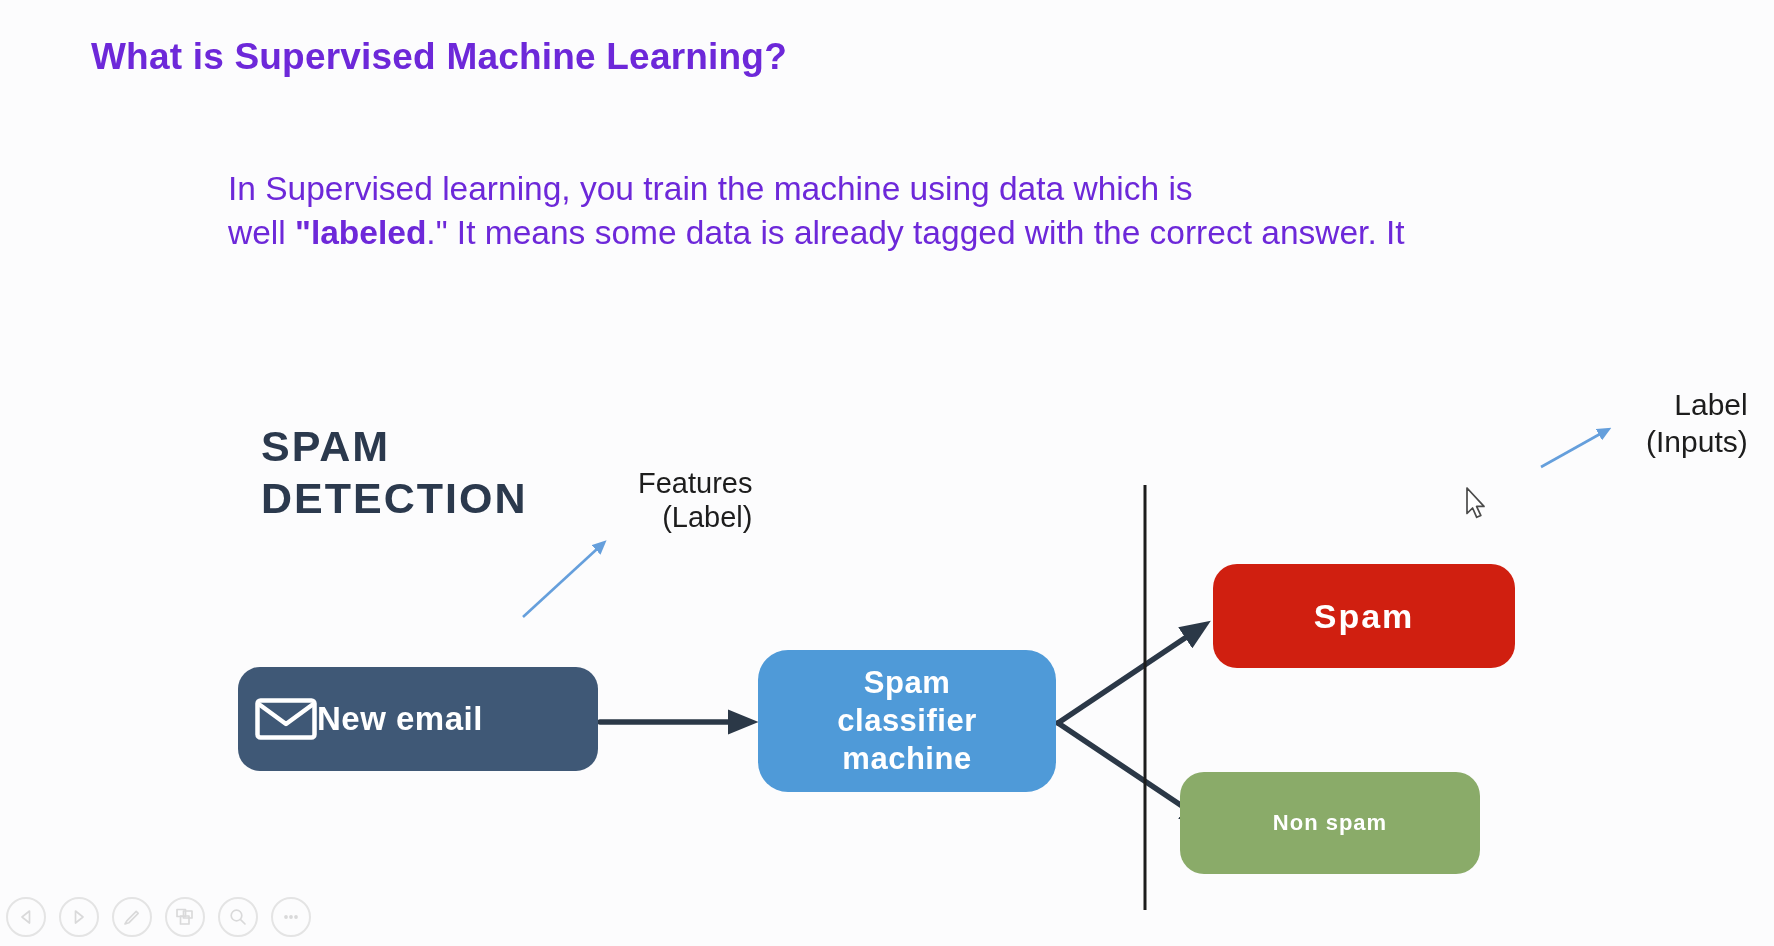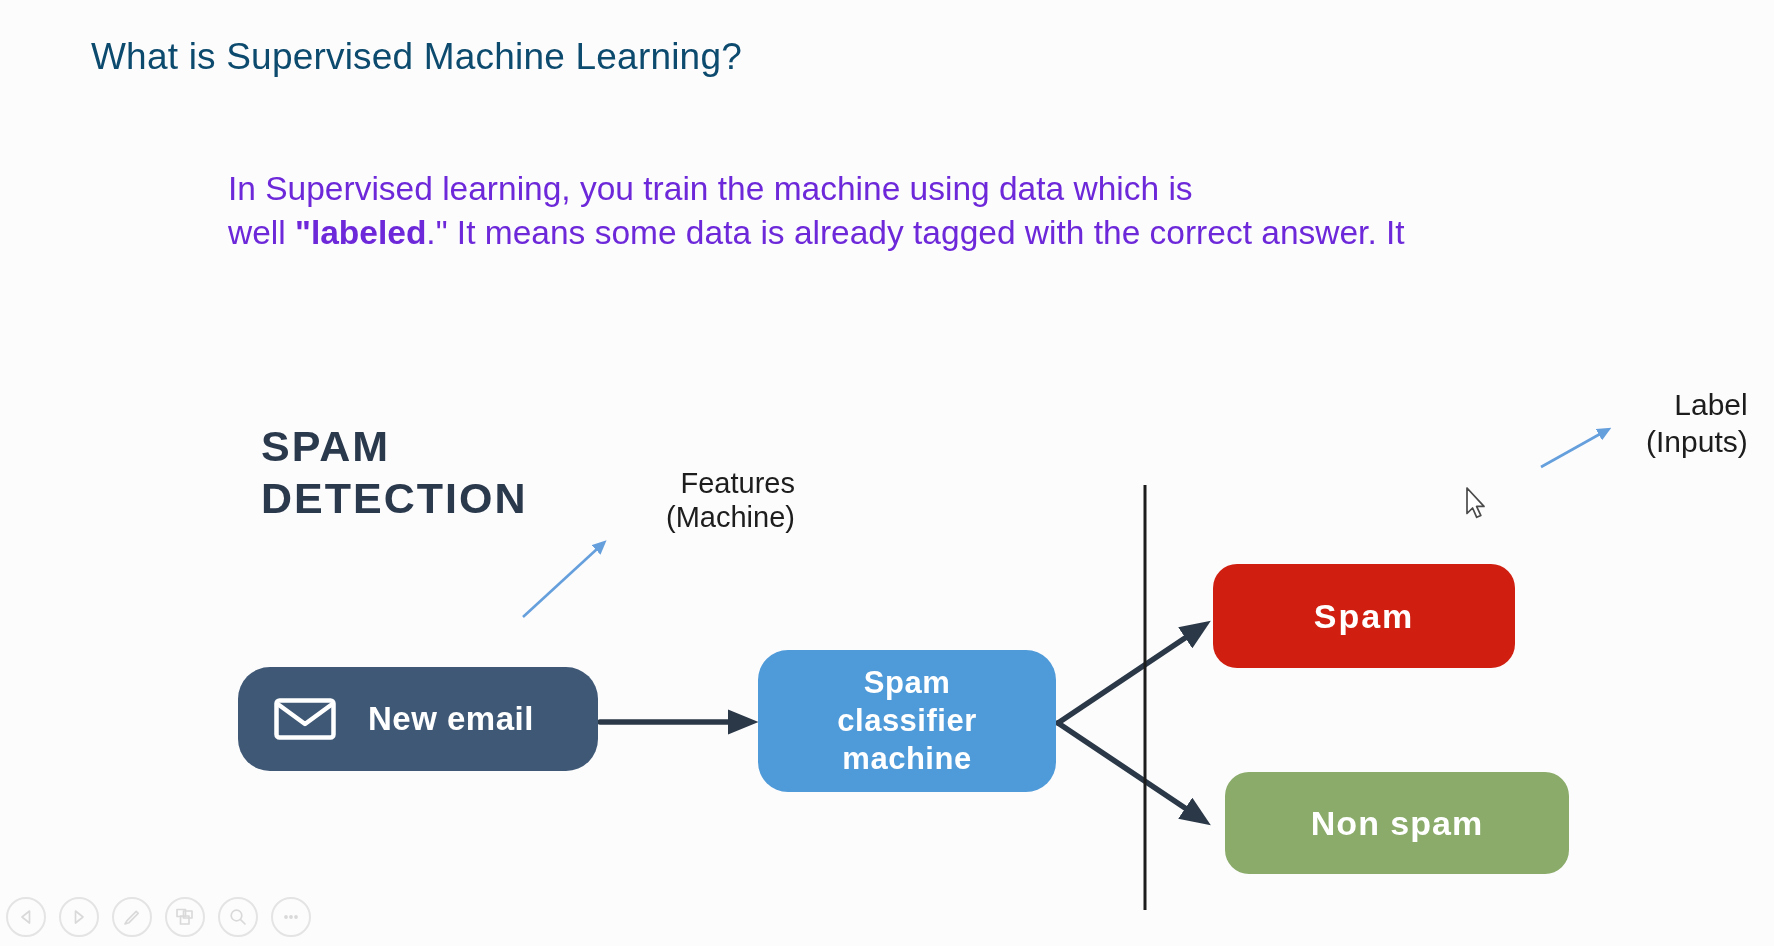--- a/index.html
+++ b/index.html
@@ -13,63 +13,63 @@
   body{
     position:relative;
     background:var(--background);
     font-family:"Liberation Sans", sans-serif;
     color:var(--text);
   }
   .abs{position:absolute;}
 
   .slide-title{
     left:91px; top:36px;
-    font-size:37px; font-weight:normal; color:#0c4a6e; letter-spacing:.2px;
+    font-size:37px; font-weight:bold; color:#6d28d9; letter-spacing:.2px;
   }
   .intro-paragraph{
     left:228px; top:167px; width:1320px;
     font-size:33.5px; line-height:44px; color:#6d28d9;
   }
   .intro-paragraph b{font-weight:bold;}
 
   .spam-heading{
     left:261px; top:420px;
     font-size:43px; font-weight:bold; line-height:52px;
     letter-spacing:2px; color:var(--heading-navy);
   }
   .annotation{
     font-size:29px; line-height:34px; color:#1d1d1d;text-align:right;
   }
-  .features-annotation{left:666px; top:466px;}
+  .features-annotation{left:638px; top:466px;}
   .label-annotation{left:1646px; top:386px; font-size:30px; line-height:37px;}
 
   .node{
     position:absolute; display:flex; align-items:center; justify-content:center;
     color:#ffffff; font-weight:bold; text-align:center;
   }
   .new-email-box{
     left:238px; top:667px; width:360px; height:104px;
-    background:var(--new-email-bg); border-radius:32px;
-    justify-content:flex-start; padding-left:36px; gap:32px;
+    background:var(--new-email-bg); border-radius:22px;
+    justify-content:flex-start; padding-left:17px; 
     font-size:33px; letter-spacing:.5px;
   }
   .classifier-box{
     left:758px; top:650px; width:298px; height:142px;
     background:var(--classifier-bg); border-radius:30px;
     font-size:31px; line-height:38px; letter-spacing:.5px;
   }
   .spam-box{
     left:1213px; top:564px; width:302px; height:104px;
     background:var(--spam-bg); border-radius:24px;
     font-size:34px; letter-spacing:2px;
   }
   .non-spam-box{
-    left:1225px; top:772px; width:344px; height:102px;
+    left:1180px; top:772px; width:300px; height:102px;
     background:var(--non-spam-bg); border-radius:24px;
-    font-size:34px; letter-spacing:1px;
+    font-size:22px; letter-spacing:1px;
   }
 
   .arrow-layer{left:0;top:0;pointer-events:none;}
   .ln-dark{stroke:var(--dark-arrow);stroke-width:5.5;stroke-linecap:round;}
   .ln-blue{stroke:var(--blue-arrow);stroke-width:2.6;}
   .ln-divider{stroke:var(--divider);stroke-width:3;}
   .mk-dark{fill:var(--dark-arrow);}
   .mk-blue{fill:var(--blue-arrow);}
 
   .presenter-toolbar{
@@ -98,21 +98,21 @@
   <br>
 </p>
 
 <div class="abs spam-heading">
   <span>SPAM</span><br>
   <span>DETECTION</span>
 </div>
 
 <div class="abs annotation features-annotation">
   <span>Features</span><br>
-  <span>(Machine)</span>
+  <span>(Label)</span>
 </div>
 
 <div class="abs annotation label-annotation">
   <span>Label</span><br>
   <span>(Inputs)</span>
 </div>
 
 <svg class="abs arrow-layer" width="1774" height="946">
   <defs>
     <marker id="ah-dark" markerWidth="5.6" markerHeight="4.6" refX="0.6" refY="2.3" orient="auto" markerUnits="strokeWidth">

